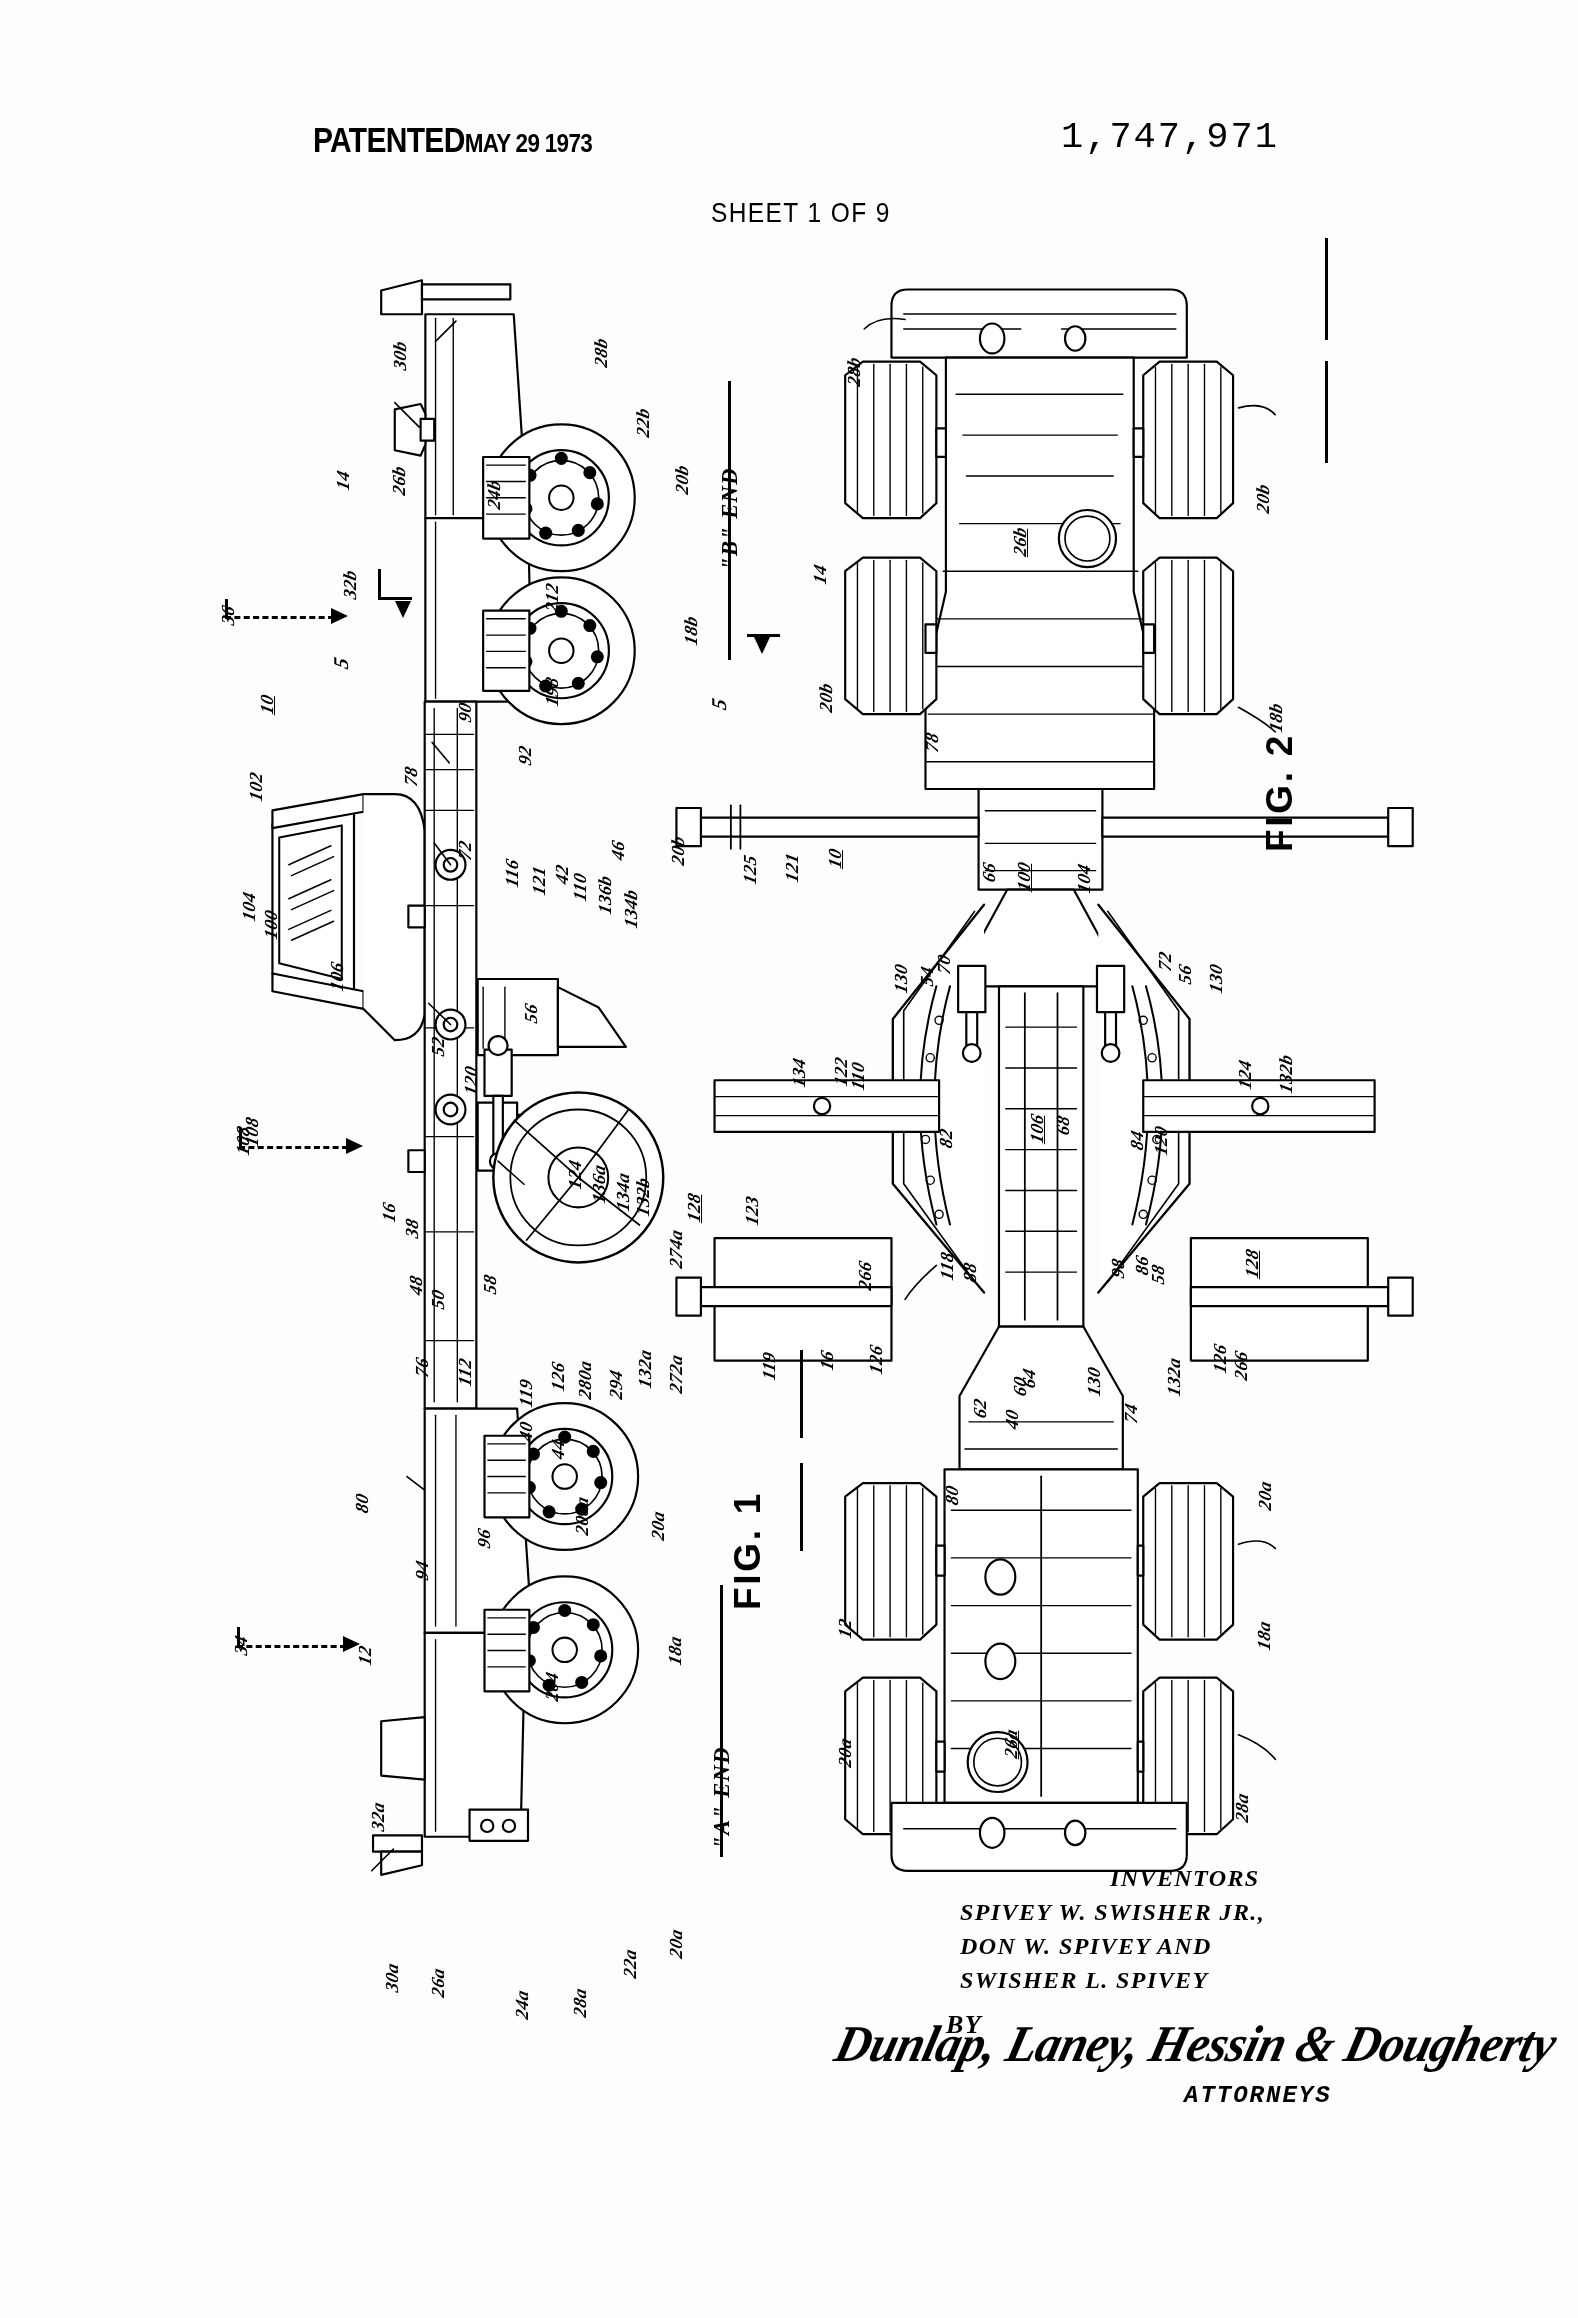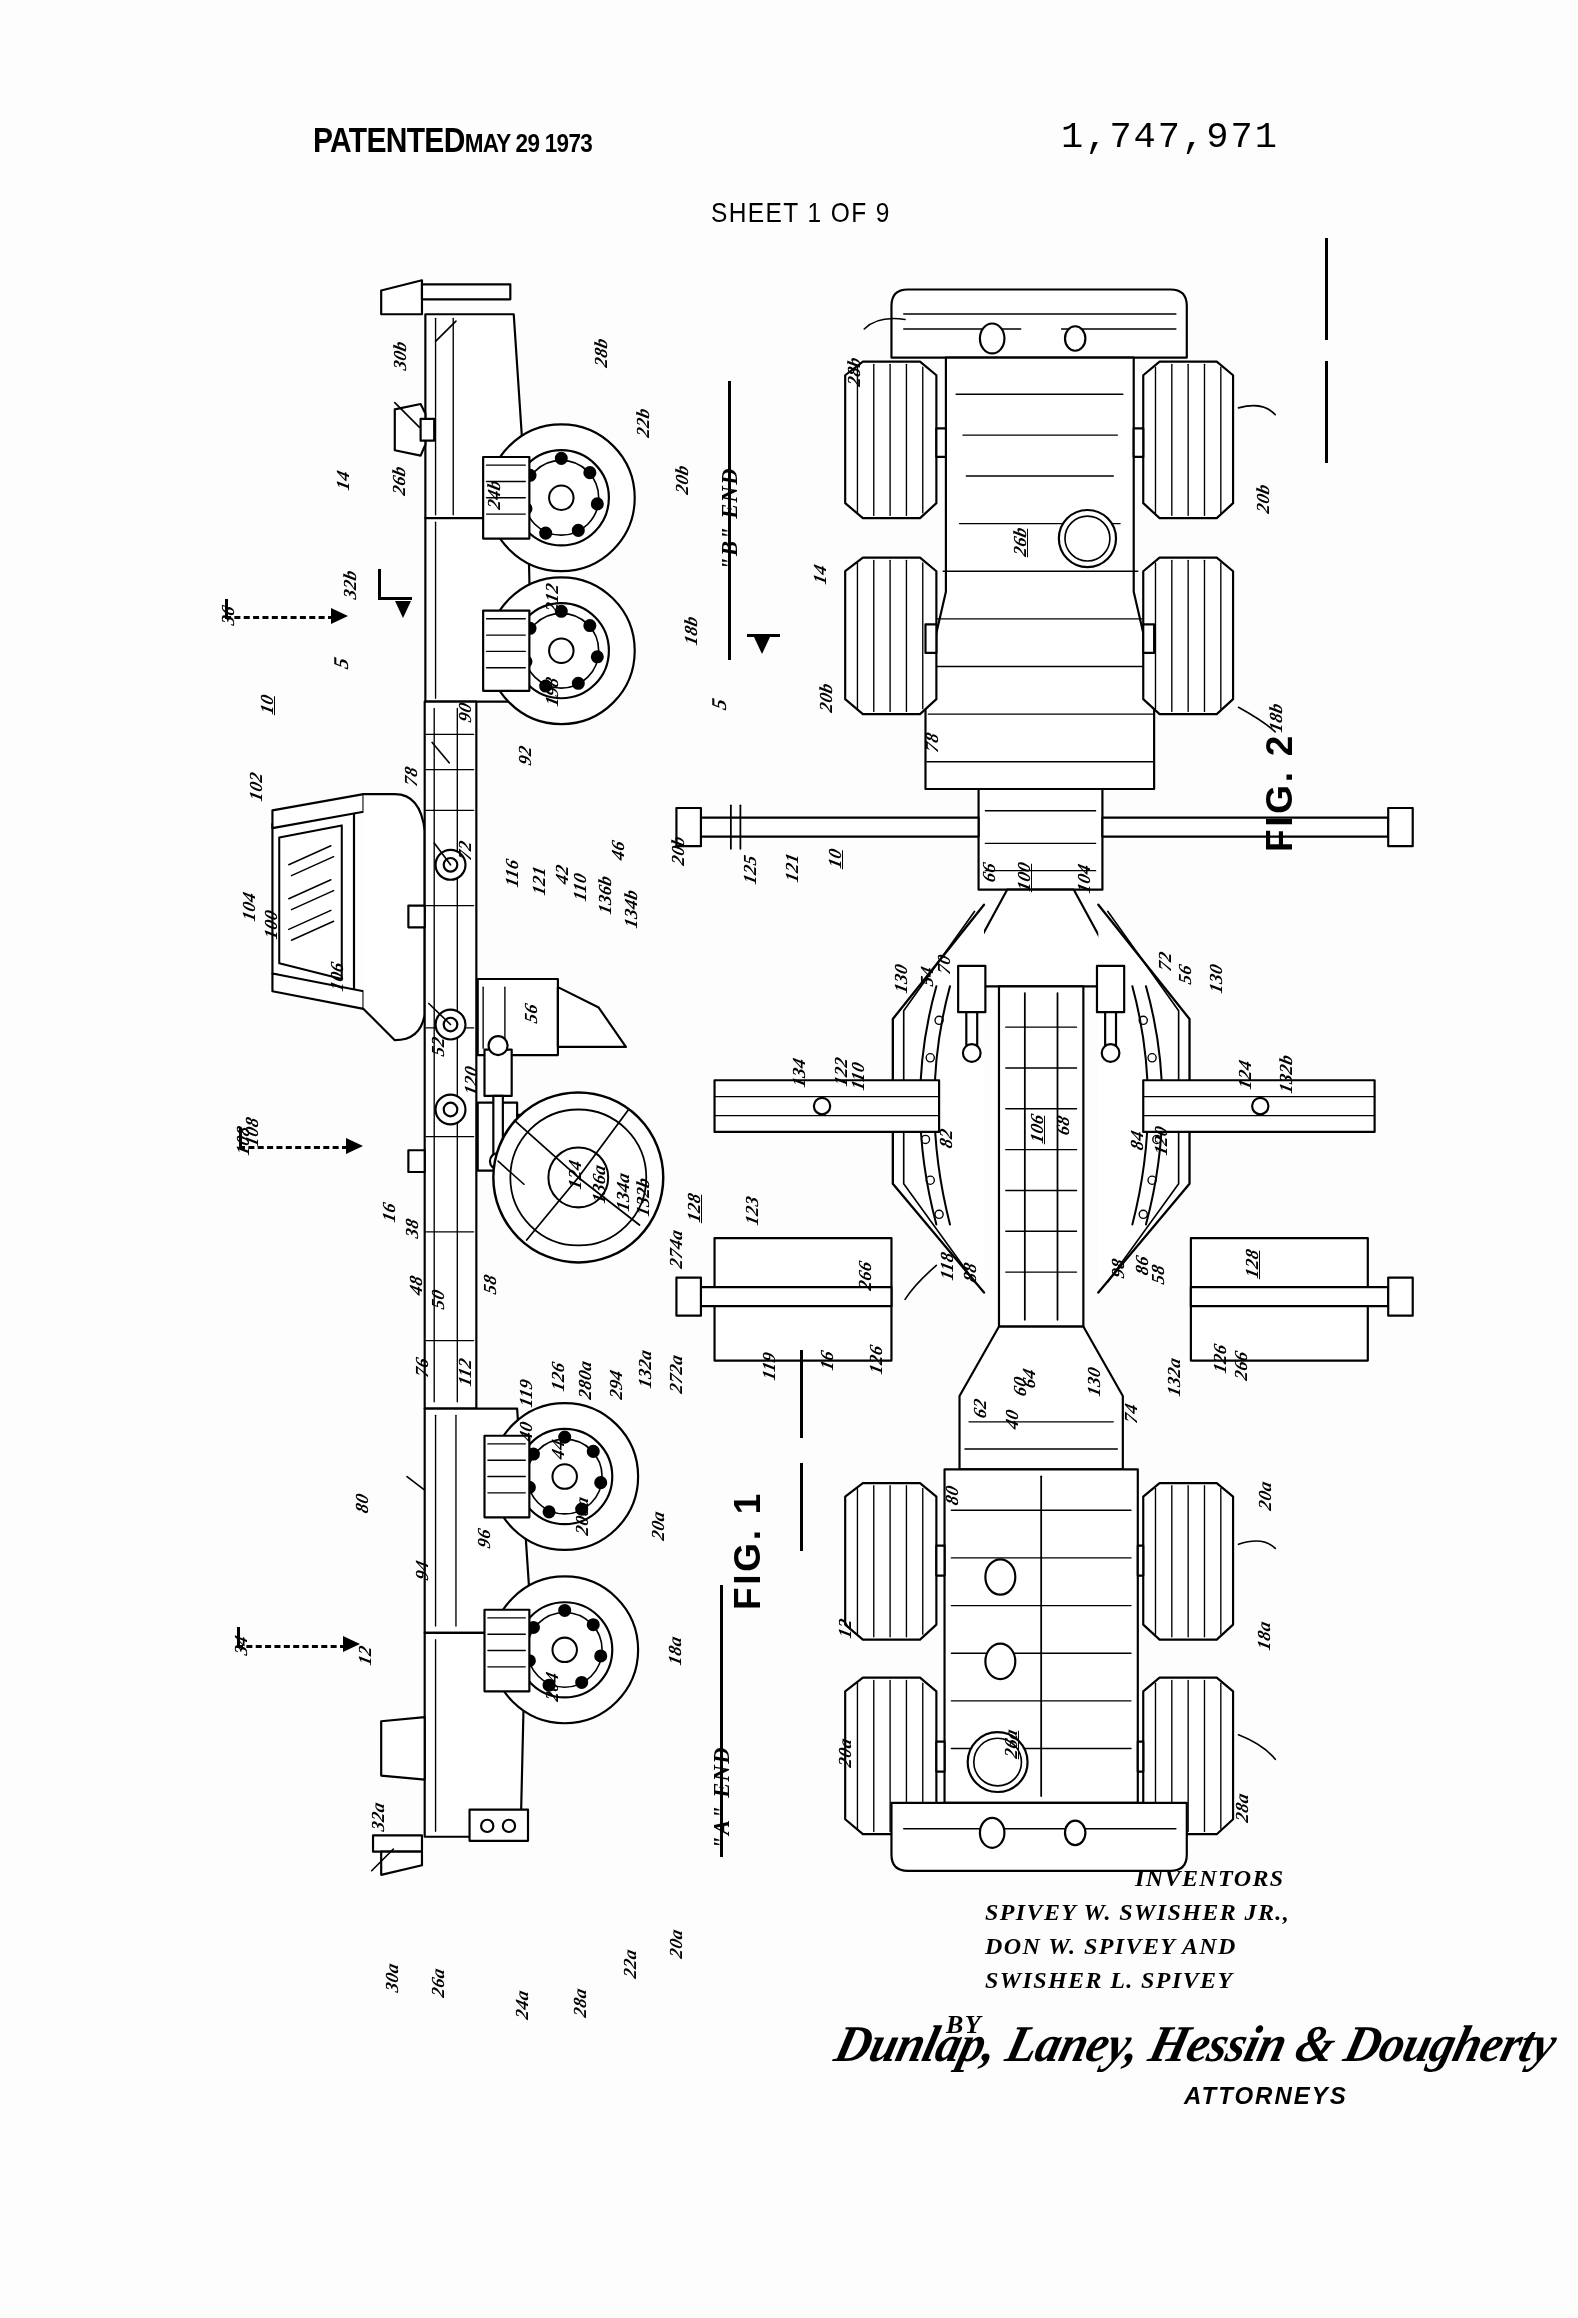--- a/index.html
+++ b/index.html
@@ -82,21 +82,21 @@
     border-top:3.4px dashed #000;
   }
   .solidline{position:absolute;background:#000;}
 
   
   .fig{position:absolute;}
   svg{display:block;overflow:visible;}
 
   
   .sig{
-    position:absolute;left:985px;top:1861px;
+    position:absolute;left:960px;top:1861px;
     font-family:"Liberation Serif", serif;
     font-style:italic;font-weight:bold;
     font-size:24px;letter-spacing:1.4px;
     line-height:1.42;
     white-space:nowrap;
   }
   .sig .inv-head{margin-left:150px;}
   .sig-by{
     position:absolute;left:946px;top:2010px;
     font-family:"Liberation Serif", serif;
@@ -106,21 +106,21 @@
     position:absolute;left:844px;top:2014px;
     font-family:"Liberation Serif", serif;
     font-style:italic;font-weight:bold;
     font-size:49px;letter-spacing:-0.7px;
     white-space:nowrap;
     transform:skewX(-14deg) scaleY(1.05);
     transform-origin:left top;
   }
   .sig-attorneys{
     position:absolute;left:1184px;top:2082px;
-    font-family:Liberation Sans, sans-serif;
+    font-family:Liberation Mono, monospace;
     font-style:italic;font-weight:bold;font-size:24px;letter-spacing:2px;
   }
 </style>
 </head>
 <body>
 
 <div class="page">
 
   <div class="hdr-patented">
     <span>PATENTED</span><span class="date">MAY 29 1973</span>

